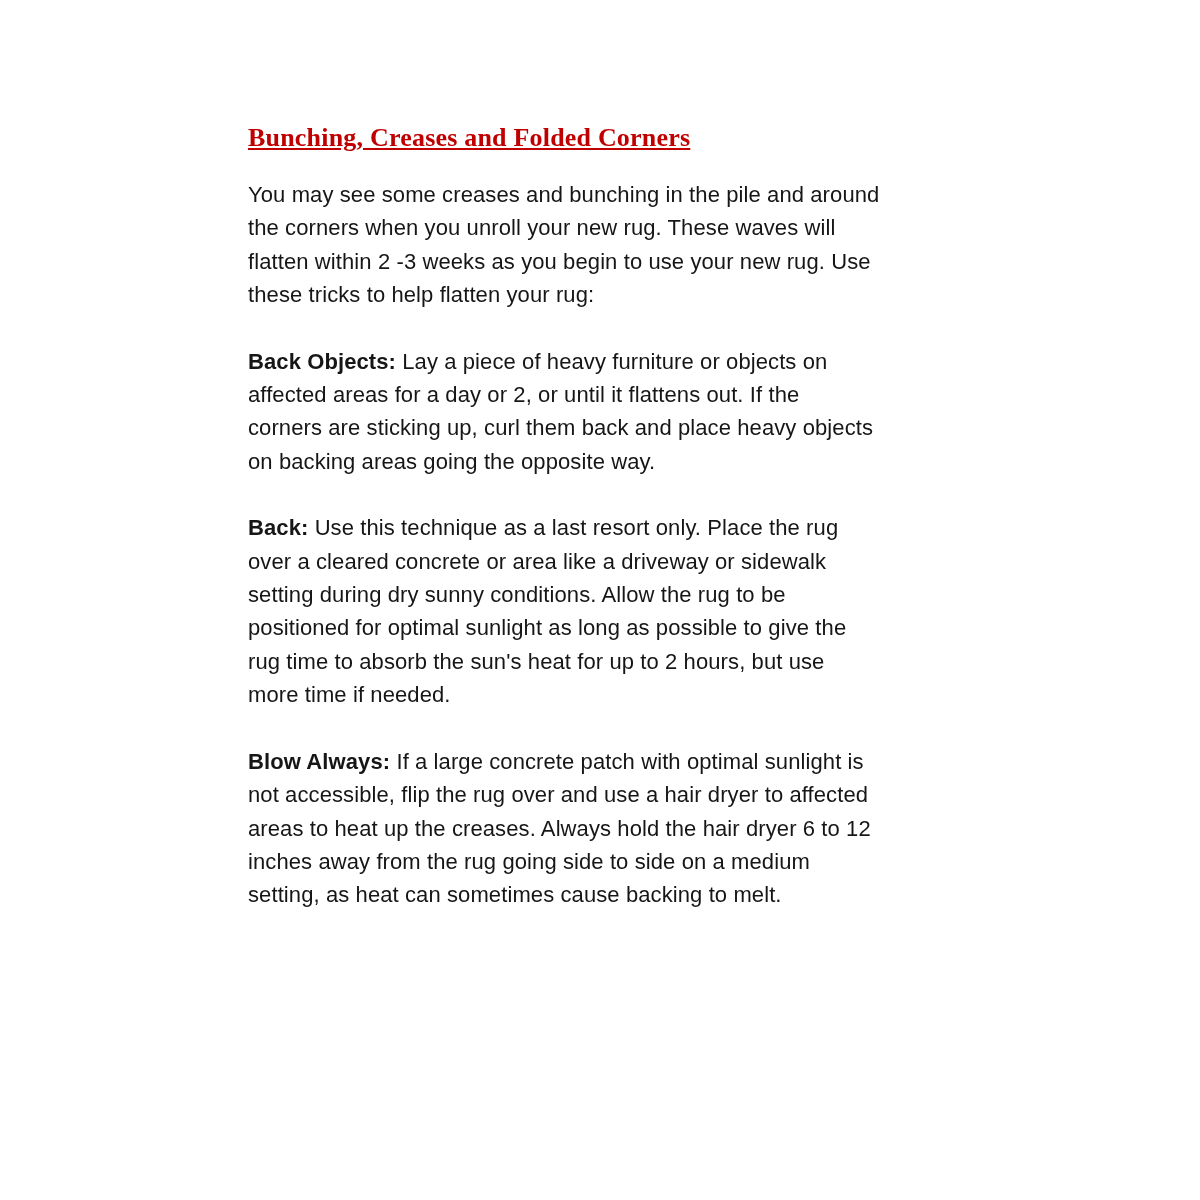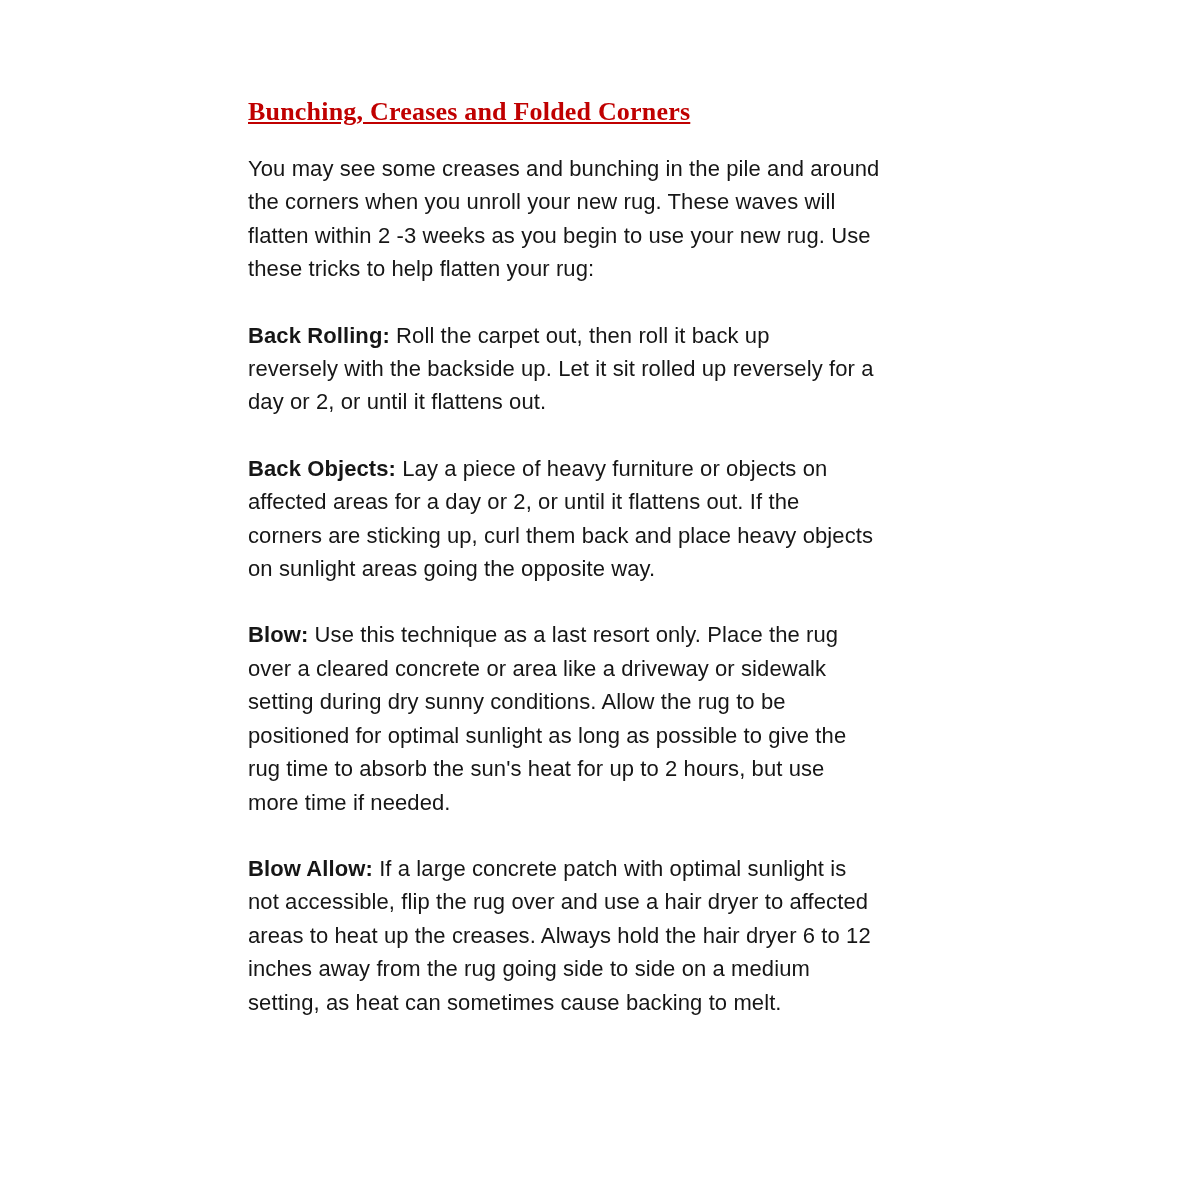--- a/index.html
+++ b/index.html
@@ -12,21 +12,21 @@
     width: 1200px;
     height: 1200px;
     background: #ffffff;
     overflow: hidden;
     font-family: "Liberation Sans", sans-serif;
     color: #161616;
   }
   .content {
     position: absolute;
     left: 248px;
-    top: 96px;
+    top: 122px;
     width: 775px;
   }
   .doc-title {
     font-family: "Liberation Serif", serif;
     font-weight: 700;
     font-size: 26px;
     line-height: 32px;
     color: #c00000;
     text-decoration: underline;
     margin: 0 0 24px 0;
@@ -49,36 +49,33 @@
 <div class="page">
   <div class="content">
 
     <h1 class="doc-title">Bunching, Creases and Folded Corners</h1>
 
     <p class="body-para">You may see some creases and bunching in the pile and around
 the corners when you unroll your new rug. These waves will
 flatten within 2 -3 weeks as you begin to use your new rug. Use
 these tricks to help flatten your rug:</p>
 
-    <p class="body-para"><span class="lead">Back Rolling:</span><span> Roll the carpet out, then roll it back up
-reversely with the backside up. Let it sit rolled up reversely for a
-day or 2, or until it flattens out.</span></p>
 
     <p class="body-para"><span class="lead">Back Objects:</span><span> Lay a piece of heavy furniture or objects on
 affected areas for a day or 2, or until it flattens out. If the
 corners are sticking up, curl them back and place heavy objects
-on sunlight areas going the opposite way.</span></p>
+on backing areas going the opposite way.</span></p>
 
-    <p class="body-para"><span class="lead">Blow:</span><span> Use this technique as a last resort only. Place the rug
+    <p class="body-para"><span class="lead">Back:</span><span> Use this technique as a last resort only. Place the rug
 over a cleared concrete or area like a driveway or sidewalk
 setting during dry sunny conditions. Allow the rug to be
 positioned for optimal sunlight as long as possible to give the
 rug time to absorb the sun's heat for up to 2 hours, but use
 more time if needed.</span></p>
 
-    <p class="body-para"><span class="lead">Blow Allow:</span><span> If a large concrete patch with optimal sunlight is
+    <p class="body-para"><span class="lead">Blow Always:</span><span> If a large concrete patch with optimal sunlight is
 not accessible, flip the rug over and use a hair dryer to affected
 areas to heat up the creases. Always hold the hair dryer 6 to 12
 inches away from the rug going side to side on a medium
 setting, as heat can sometimes cause backing to melt.</span></p>
 
   </div>
 </div>
 
 </body></html>

